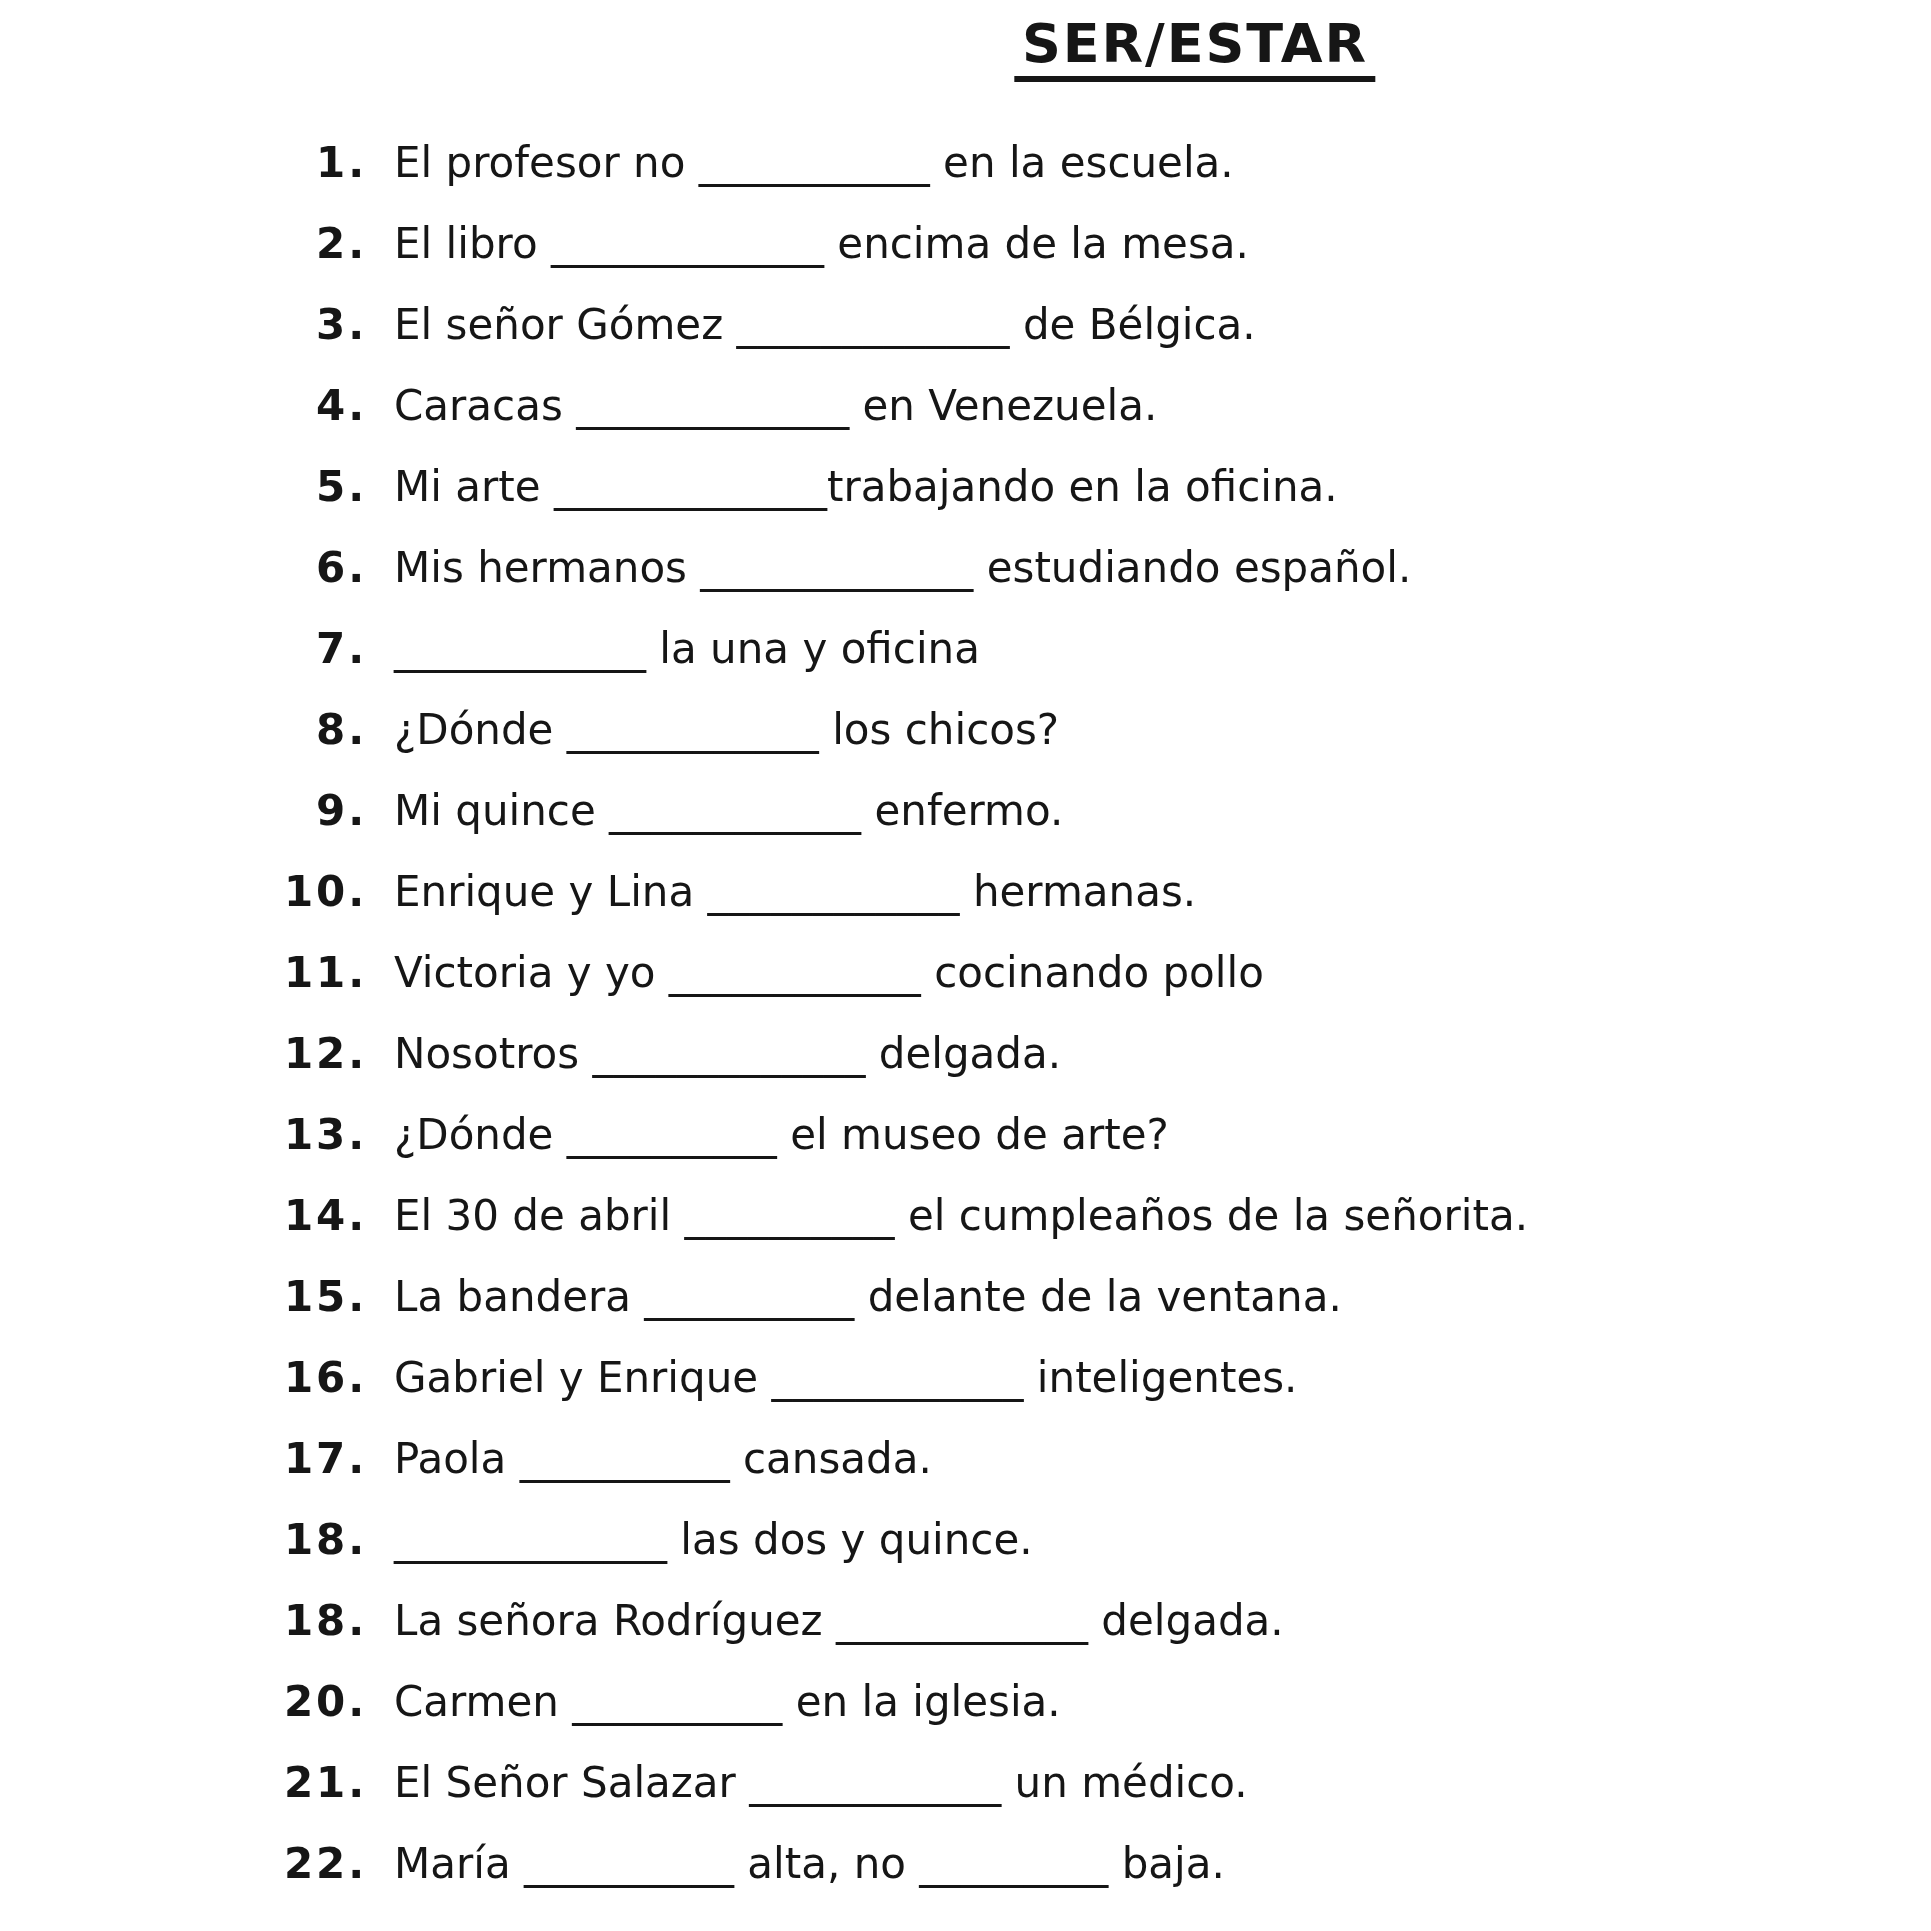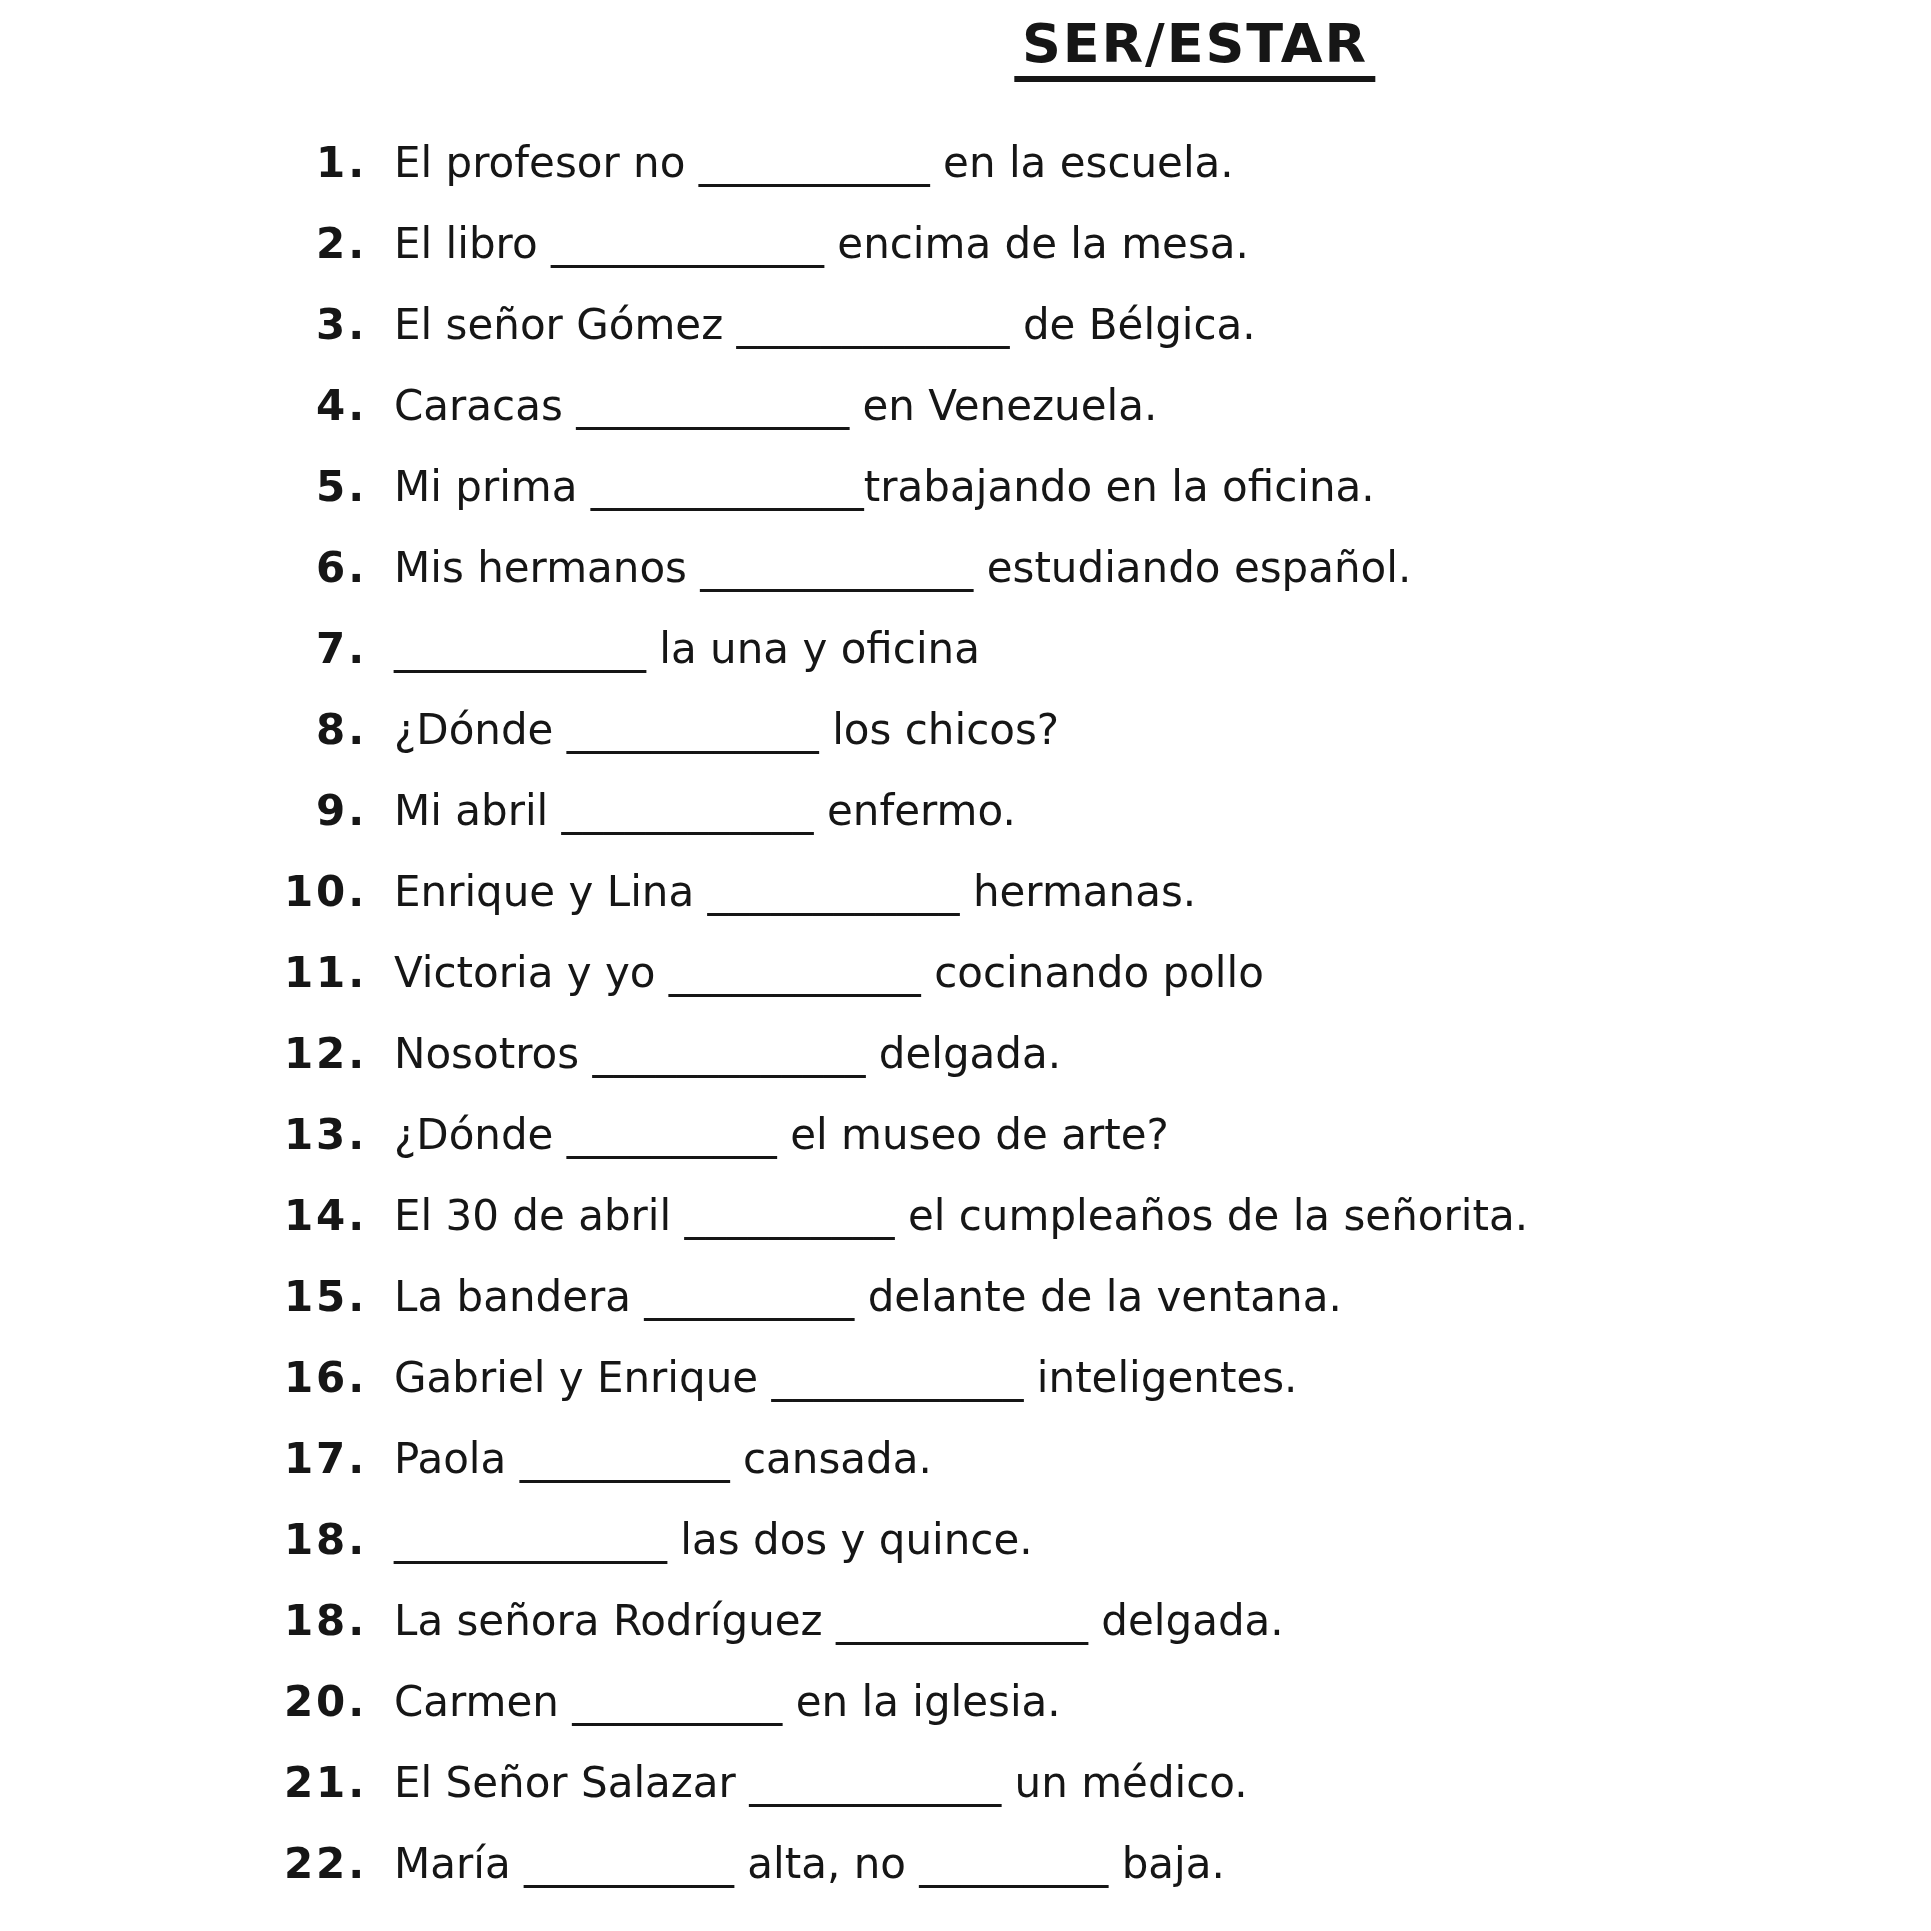--- a/index.html
+++ b/index.html
@@ -75,37 +75,37 @@
       <li class="row">
         <span class="num">3.</span>
         <span class="txt">El señor Gómez _____________ de Bélgica.</span>
       </li>
       <li class="row">
         <span class="num">4.</span>
         <span class="txt">Caracas _____________ en Venezuela.</span>
       </li>
       <li class="row">
         <span class="num">5.</span>
-        <span class="txt">Mi prima _____________trabajando en la oficina.</span>
+        <span class="txt">Mi arte _____________trabajando en la oficina.</span>
       </li>
       <li class="row">
         <span class="num">6.</span>
         <span class="txt">Mis hermanos _____________ estudiando español.</span>
       </li>
       <li class="row">
         <span class="num">7.</span>
         <span class="txt">____________ la una y oficina</span>
       </li>
       <li class="row">
         <span class="num">8.</span>
         <span class="txt">¿Dónde ____________ los chicos?</span>
       </li>
       <li class="row">
         <span class="num">9.</span>
-        <span class="txt">Mi abril ____________ enfermo.</span>
+        <span class="txt">Mi quince ____________ enfermo.</span>
       </li>
       <li class="row">
         <span class="num">10.</span>
         <span class="txt">Enrique y Lina ____________ hermanas.</span>
       </li>
       <li class="row">
         <span class="num">11.</span>
         <span class="txt">Victoria y yo ____________ cocinando pollo</span>
       </li>
       <li class="row">

